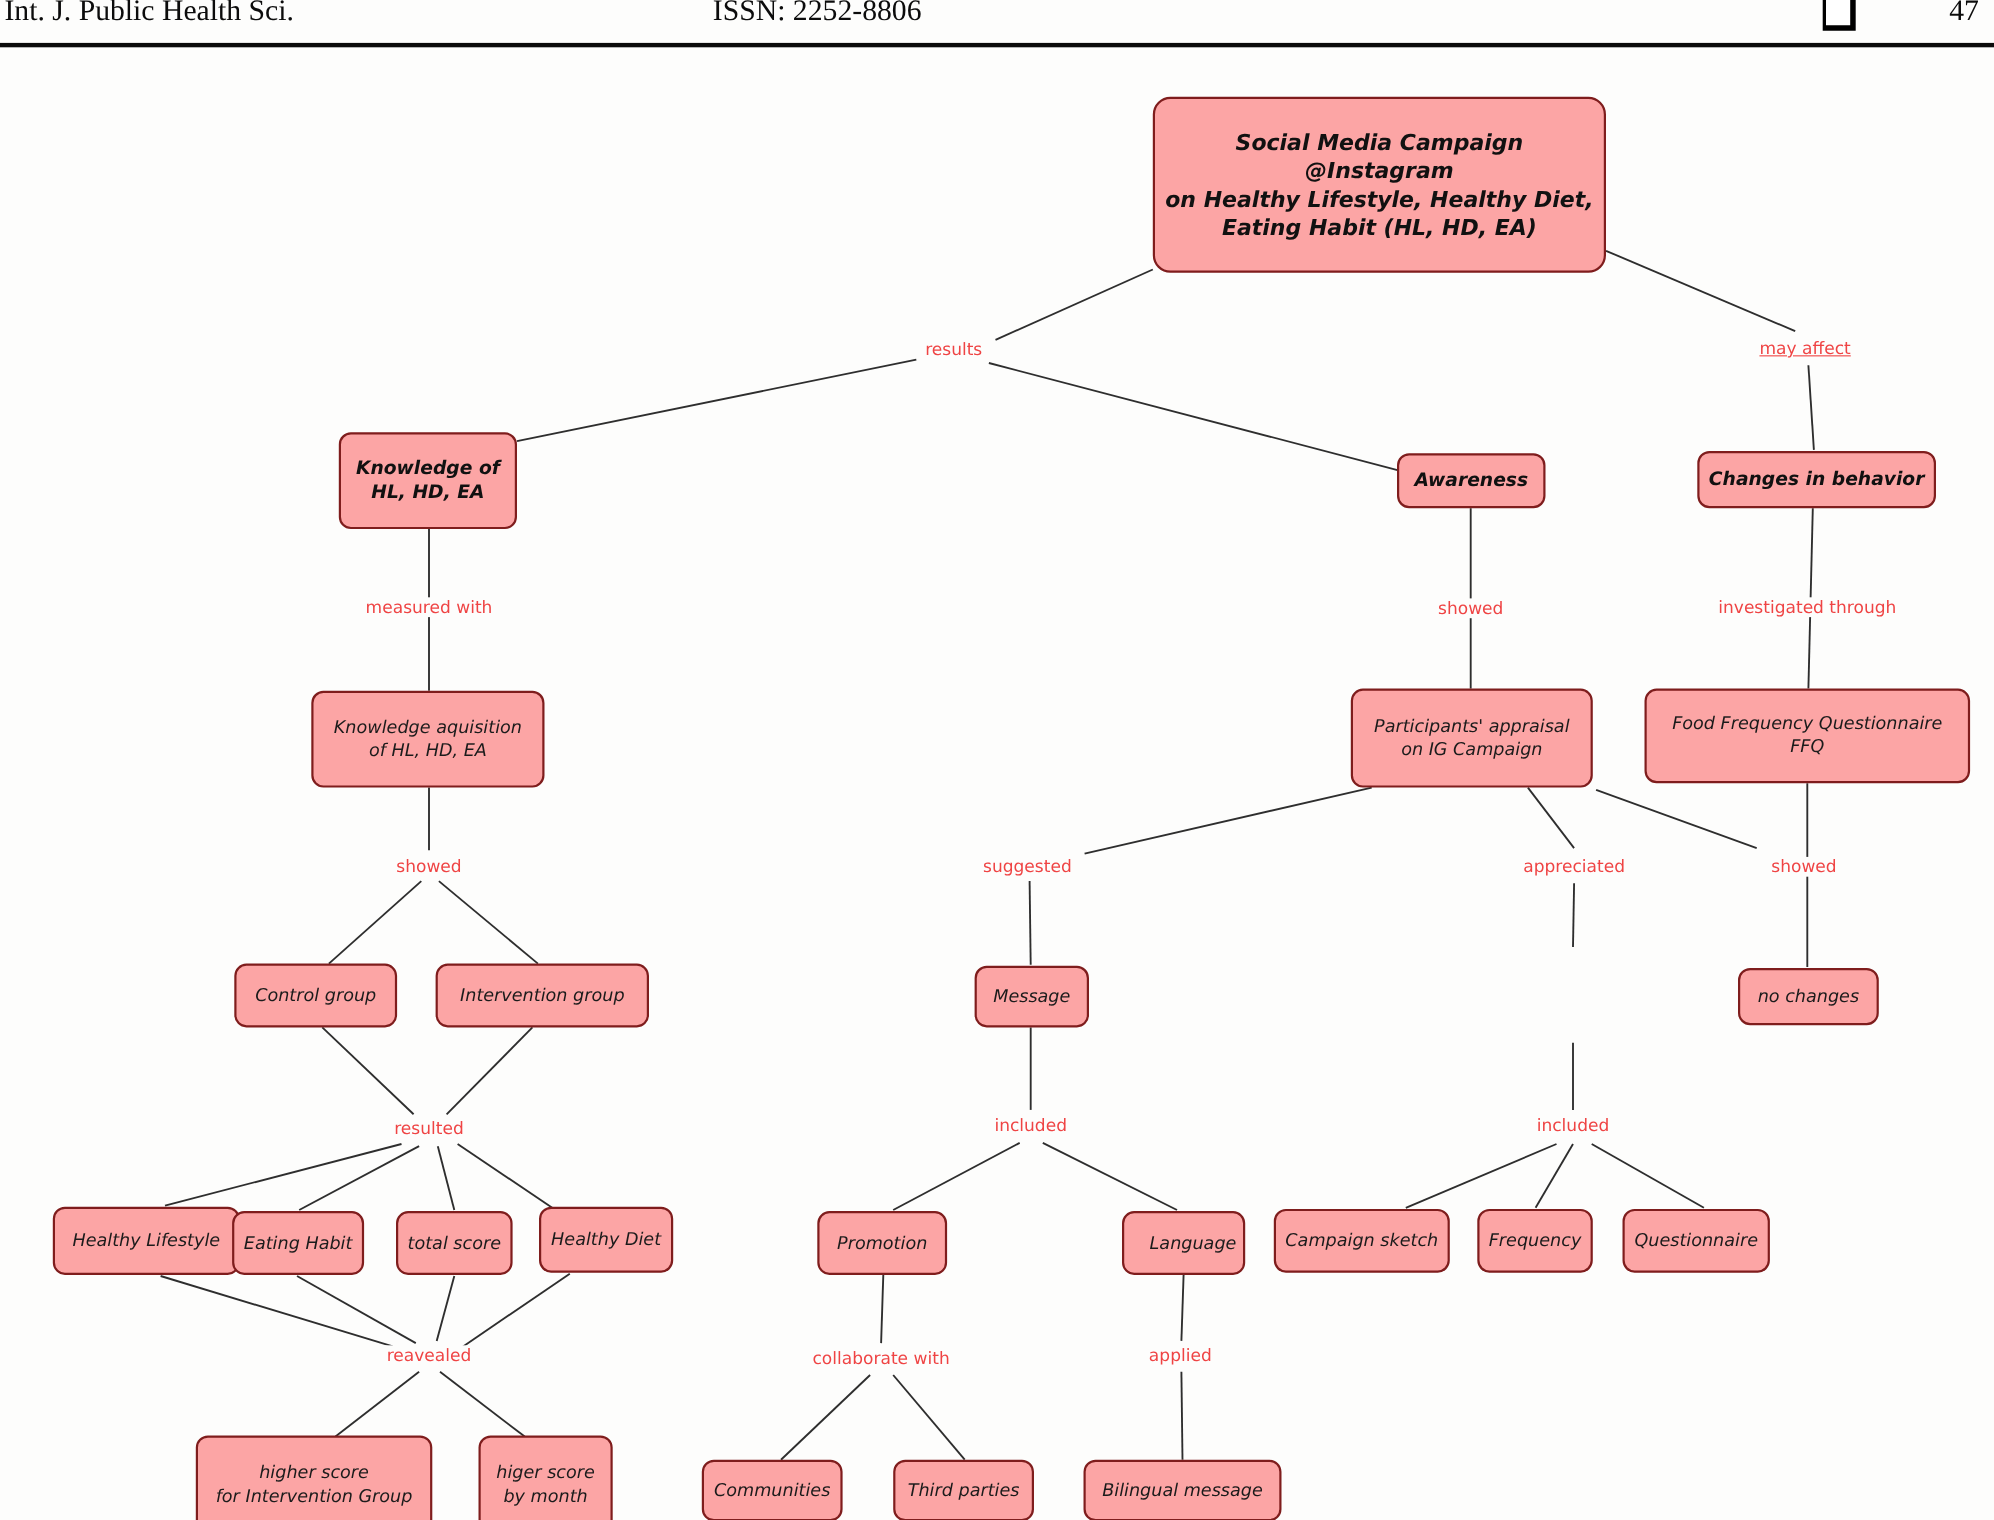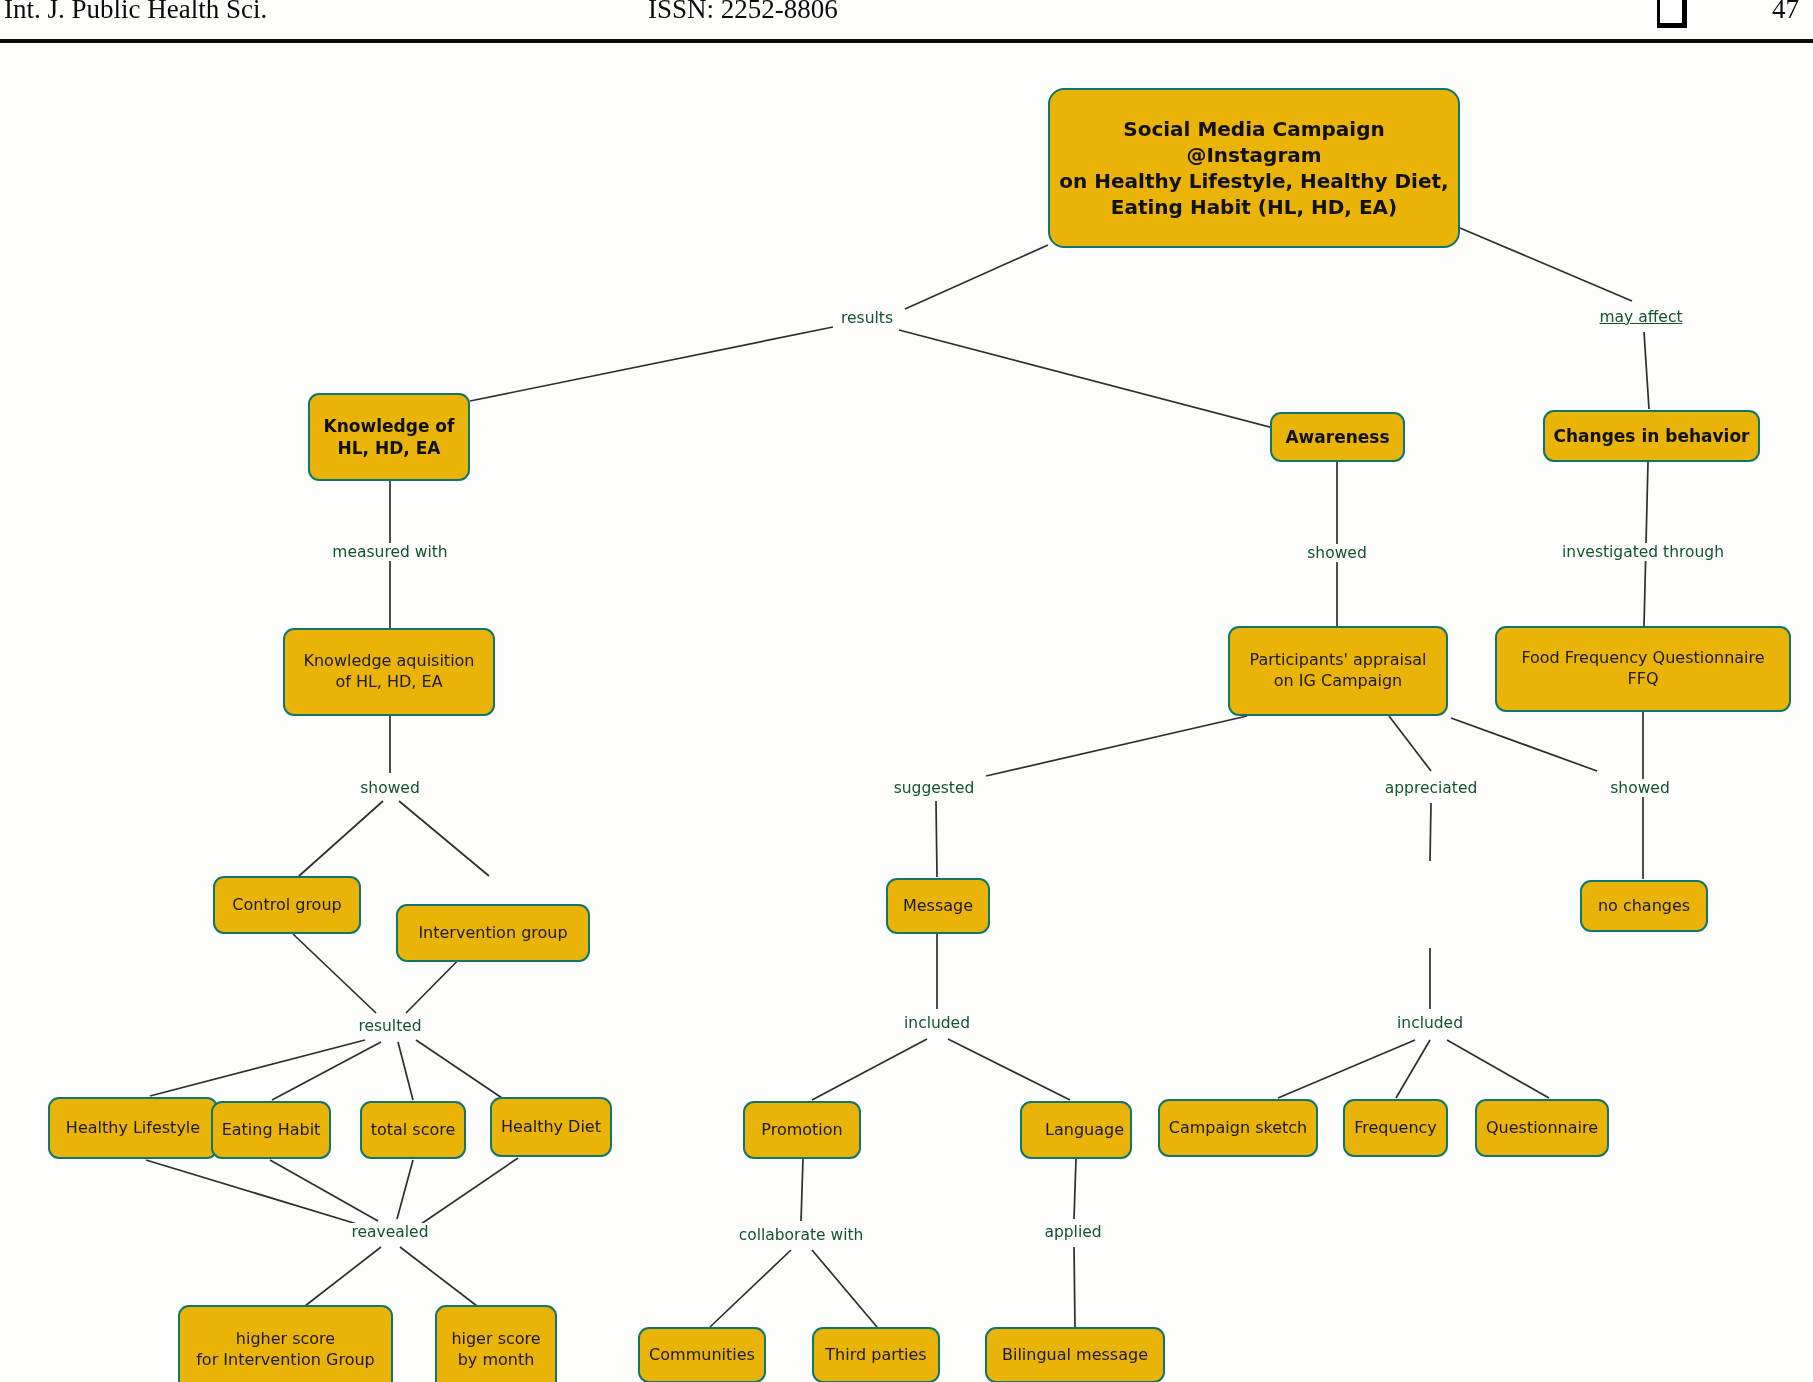--- a/index.html
+++ b/index.html
@@ -6,28 +6,28 @@
   #page{position:relative;width:1813px;height:1382px;background:#fdfdfc;overflow:hidden;
         font-family:"DejaVu Sans",sans-serif;color:#1b1b1b;}
   
   .hdr-text{position:absolute;font-family:"Liberation Serif",serif;font-size:27px;color:#0c0c0c;white-space:nowrap;}
   #hdr-rule{position:absolute;left:0;top:39px;width:1813px;height:4px;background:#0b0b0b;}
   #hdr-box-icon{position:absolute;left:1657px;top:-6px;width:22px;height:26px;
         border:3px solid #000;border-right-width:5px;border-bottom-width:5px;background:#fff;}
   
   #edges{position:absolute;left:0;top:0;}
   #edges line{stroke:#2e2e2e;stroke-width:1.7;}
-  .node{position:absolute;box-sizing:border-box;background:#eab308;border:2px solid #0f766e;
+  .node{position:absolute;box-sizing:border-box;background:#fca5a5;border:2px solid #7f1d1d;
         border-radius:11px;display:flex;align-items:center;justify-content:center;
-        text-align:center;font-size:16px;line-height:1.3;padding:2px 6px;}
+        text-align:center;font-size:16px;line-height:1.3;padding:2px 6px;font-style:italic;}
   .node span{white-space:pre-line;}
   .node.bold{font-weight:bold;font-size:17px;color:#111;}
   .node.big{font-size:20px;border-radius:16px;border-width:2.5px;}
   .link-label{position:absolute;transform:translate(-50%,-50%);background:#fdfdfc;
-        padding:0 4px;font-size:15.5px;color:#14532d;white-space:nowrap;}
+        padding:0 4px;font-size:15.5px;color:#ef4444;white-space:nowrap;}
 </style>
 </head>
 <body>
 
 <div id="page">
 
   <span class="hdr-text" style="left:4px;top:-6px;">Int. J. Public Health Sci.</span>
   <span class="hdr-text" style="left:648px;top:-6px;">ISSN: 2252-8806</span>
   <div id="hdr-box-icon"></div>
   <span class="hdr-text" style="left:1772px;top:-6px;">47</span>
@@ -117,21 +117,21 @@
       <span>Participants' appraisal
 on IG Campaign</span>
     </div>
   <div class="node" style="left:1495px;top:626px;width:296px;height:86px;">
       <span>Food Frequency Questionnaire
 FFQ</span>
     </div>
   <div class="node" style="left:213px;top:876px;width:148px;height:58px;">
       <span>Control group</span>
     </div>
-  <div class="node" style="left:396px;top:876px;width:194px;height:58px;margin-top:28px;">
+  <div class="node" style="left:396px;top:876px;width:194px;height:58px;">
       <span>Intervention group</span>
     </div>
   <div class="node" style="left:886px;top:878px;width:104px;height:56px;">
       <span>Message</span>
     </div>
   <div class="node" style="left:1580px;top:880px;width:128px;height:52px;">
       <span>no changes</span>
     </div>
   <div class="node" style="left:48px;top:1097px;width:170px;height:62px;">
       <span>Healthy Lifestyle</span>

